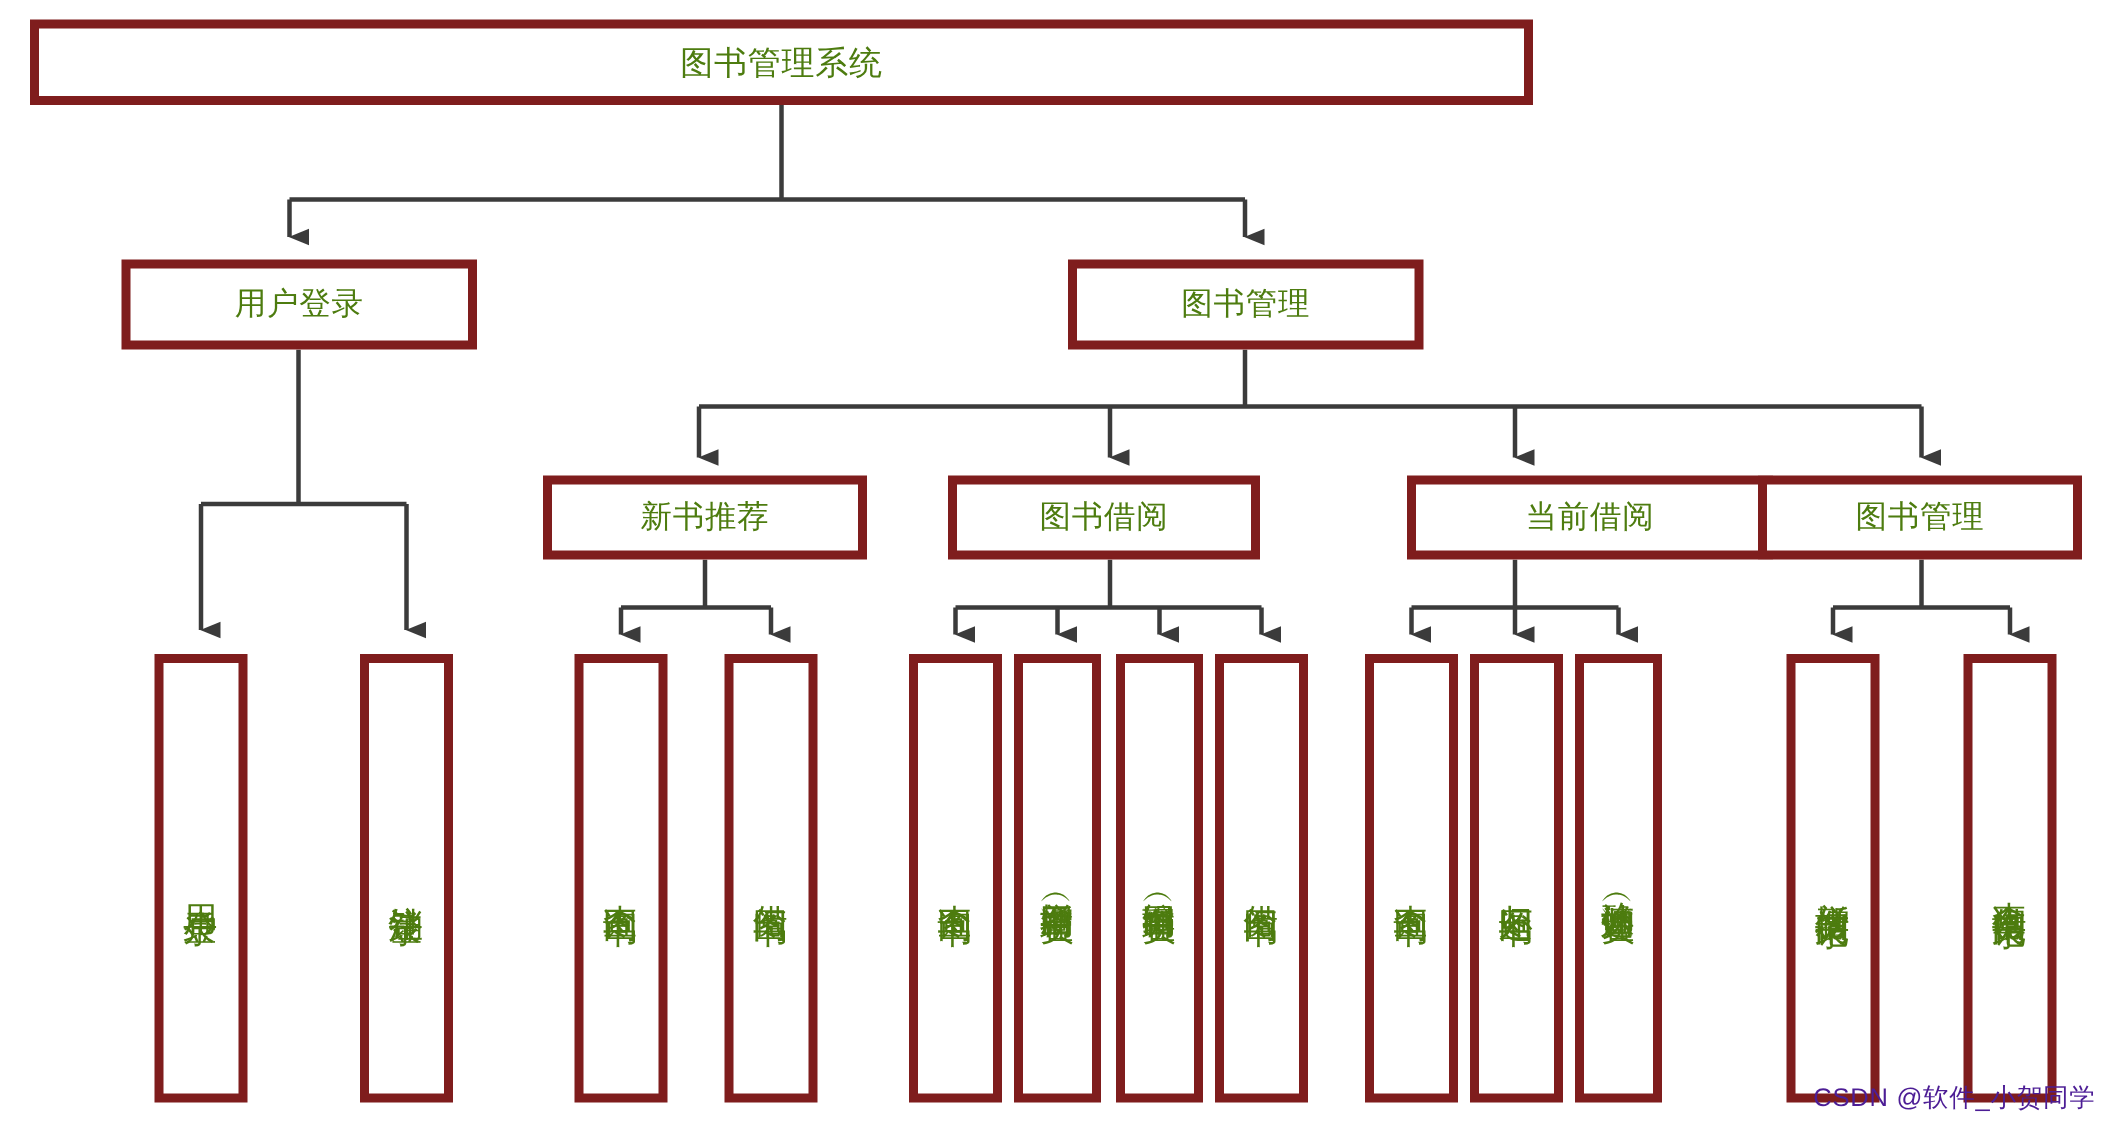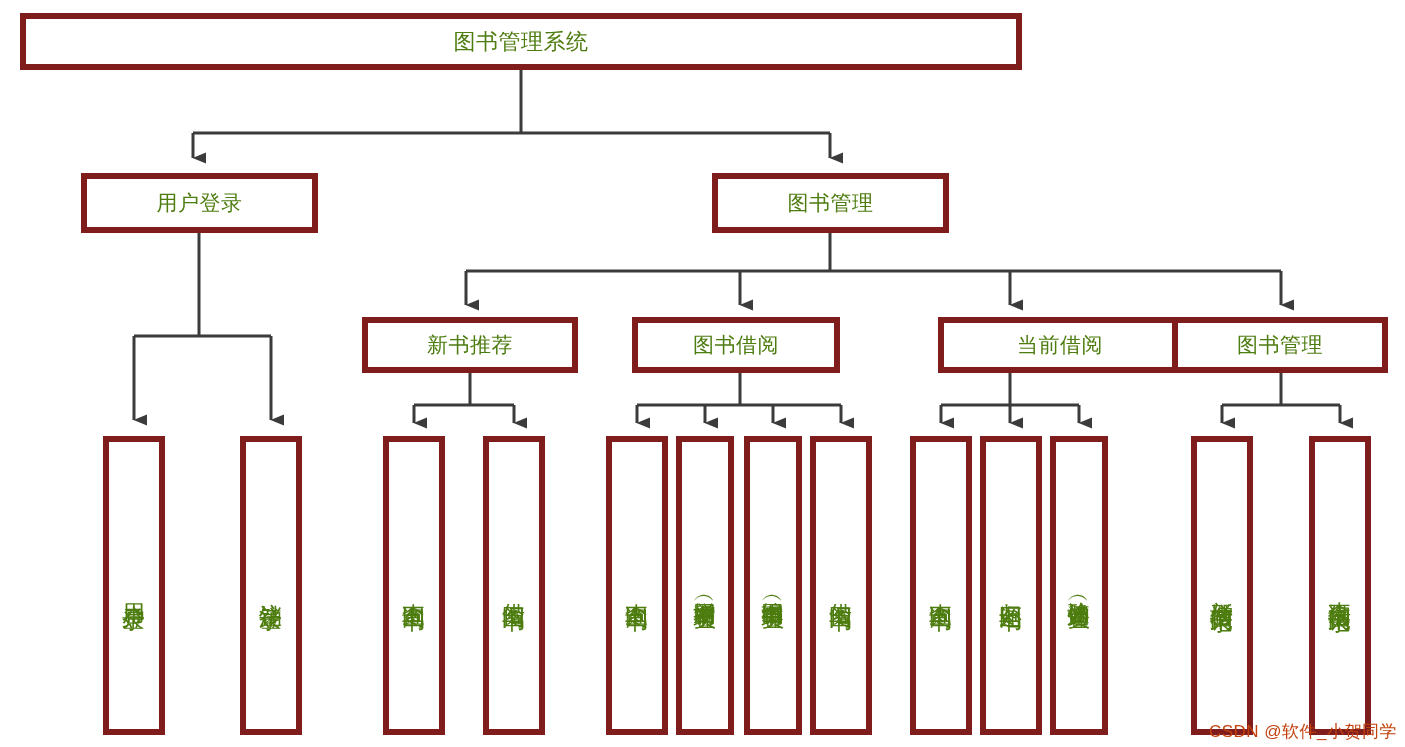--- a/index.html
+++ b/index.html
@@ -65,21 +65,21 @@
     letter-spacing: 1px;
   }
   .node.vert.mid .label {
     align-self: center;
   }
   #watermark {
     position: absolute;
     right: 8px;
     bottom: 4px;
     font-size: 17px;
-    color: #c2410c;
+    color: #4c1d95;
     letter-spacing: 0.5px;
     white-space: nowrap;
     margin-left: 20px;
   }
 </style>
 </head>
 <body>
 
 <div id="canvas">
 

